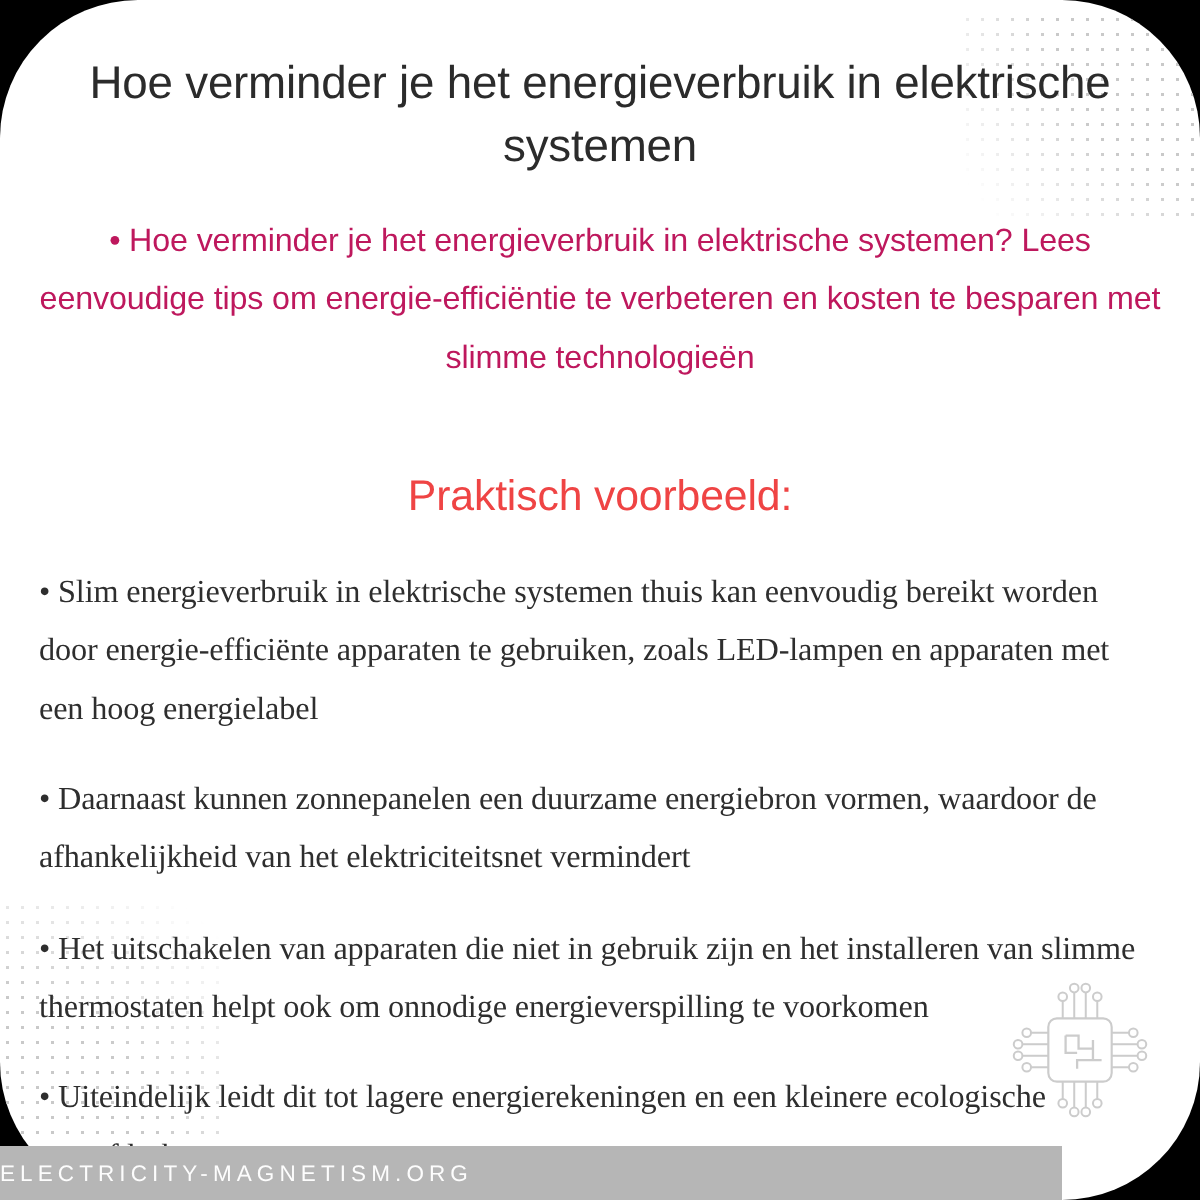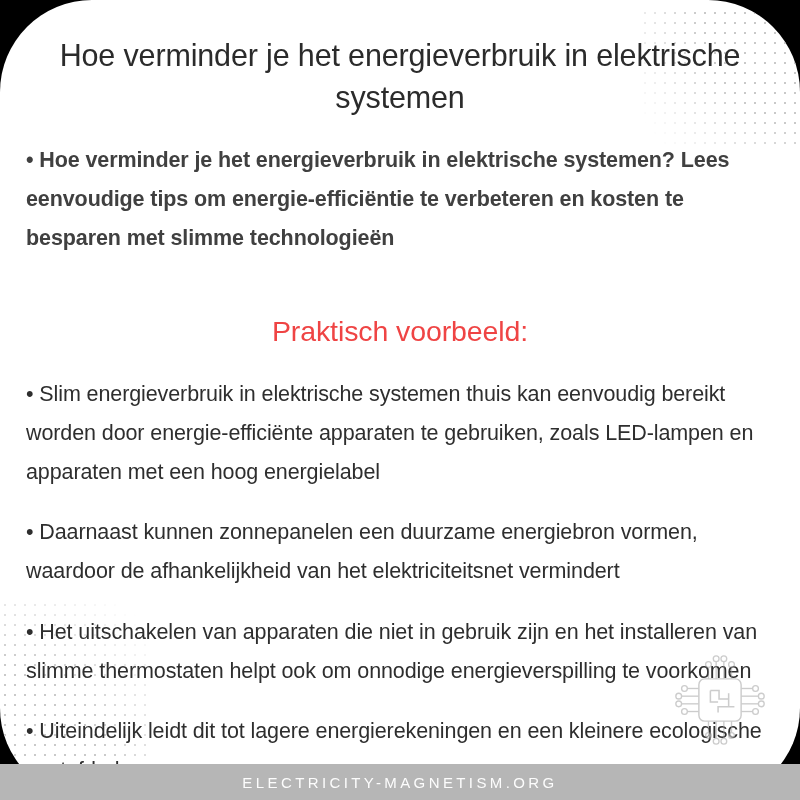--- a/index.html
+++ b/index.html
@@ -81,24 +81,23 @@
     padding: 0 8px;
   }
 
   .intro-block {
     margin-top: 23px;
   }
 
   .body-line {
     font-size: 21.5px;
     line-height: 39px;
-    color: #404040;
-    text-align: left;
+    color: #be185d;
+    text-align: center;
     letter-spacing: -0.1px;
-    font-weight: bold;
   }
 
   #section-heading {
     margin: 0;
     padding-top: 30px;
     text-align: center;
     font-weight: 400;
     font-size: 28.5px;
     line-height: 42px;
     color: #ef4444;
@@ -107,44 +106,45 @@
 
   #example-block {
     margin-top: 23px;
   }
 
   .bullet-item {
     font-size: 21.5px;
     line-height: 39px;
     color: #2e2e2e;
     letter-spacing: -0.1px;
+    font-family: Liberation Serif, serif;
   }
 
   
   #chip-icon {
     position: absolute;
     right: 32px;
     bottom: 52px;
     width: 96px;
     height: 96px;
     opacity: 0.5;
     pointer-events: none;
   }
 
   
   #footer-band {
     position: absolute;
     left: 0;
     bottom: 0;
-    width: 800px;
+    width: 708px;
     height: 36px;
     background: #b6b6b6;
     display: flex;
     align-items: center;
-    justify-content: center;
+    justify-content: flex-start;
   }
   #footer-text {
     color: #fdfdfd;
     font-size: 15px;
     letter-spacing: 3.4px;
     font-weight: 400;
     white-space: nowrap;
   }
 </style>
 </head>

